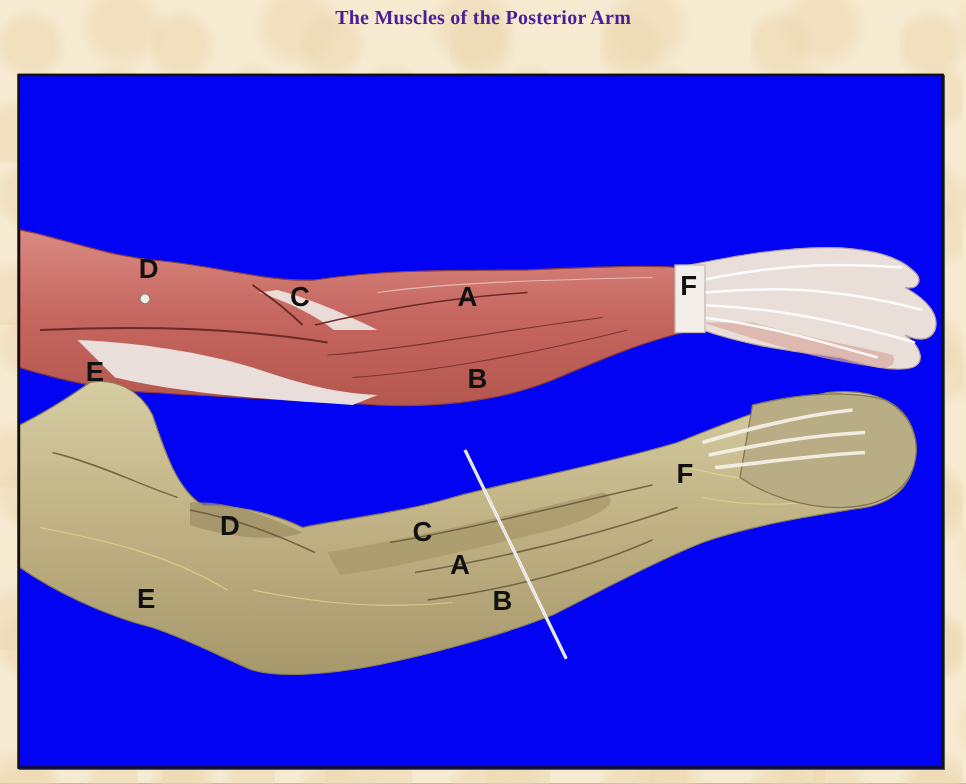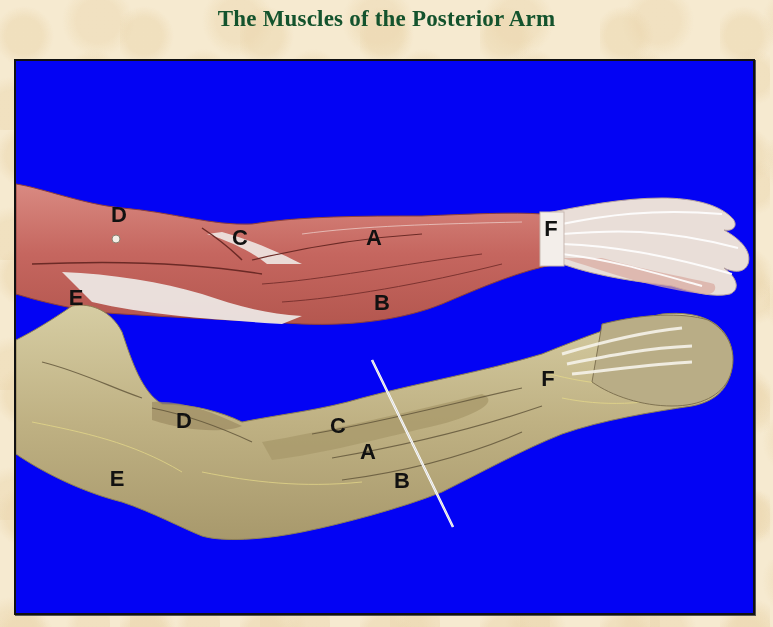--- a/index.html
+++ b/index.html
@@ -11,21 +11,21 @@
       radial-gradient(circle at 70% 15%, rgba(235,215,175,0.45) 0 22px, transparent 36px),
       radial-gradient(circle at 85% 70%, rgba(235,215,175,0.5) 0 16px, transparent 28px),
       radial-gradient(circle at 10% 85%, rgba(235,215,175,0.5) 0 20px, transparent 34px),
       radial-gradient(circle at 45% 95%, rgba(235,215,175,0.45) 0 18px, transparent 30px);
     background-size: 120px 120px, 140px 140px, 110px 110px, 130px 130px, 150px 150px;
     font-family: "Liberation Serif", serif;
   }
   .title {
     position: absolute; left: 0; top: 6px; width: 773px; text-align: center;
     font-family: "Liberation Serif", "DejaVu Serif", serif;
-    font-weight: bold; font-size: 23px; color: #14532d; letter-spacing: 0.2px;
+    font-weight: bold; font-size: 16px; color: #4c1d95; letter-spacing: 0.2px;
   }
   .frame {
     position: absolute; left: 14px; top: 59px; width: 737px; height: 552px;
     background: #0303f4; border: 2px solid #111;
     box-shadow: 1px 1px 0 #555;
     overflow: hidden;
   }
   .frame svg { position: absolute; left: 0; top: 0; }
   .lbl {
     position: absolute; font-family: "Liberation Sans", "DejaVu Sans", sans-serif;

